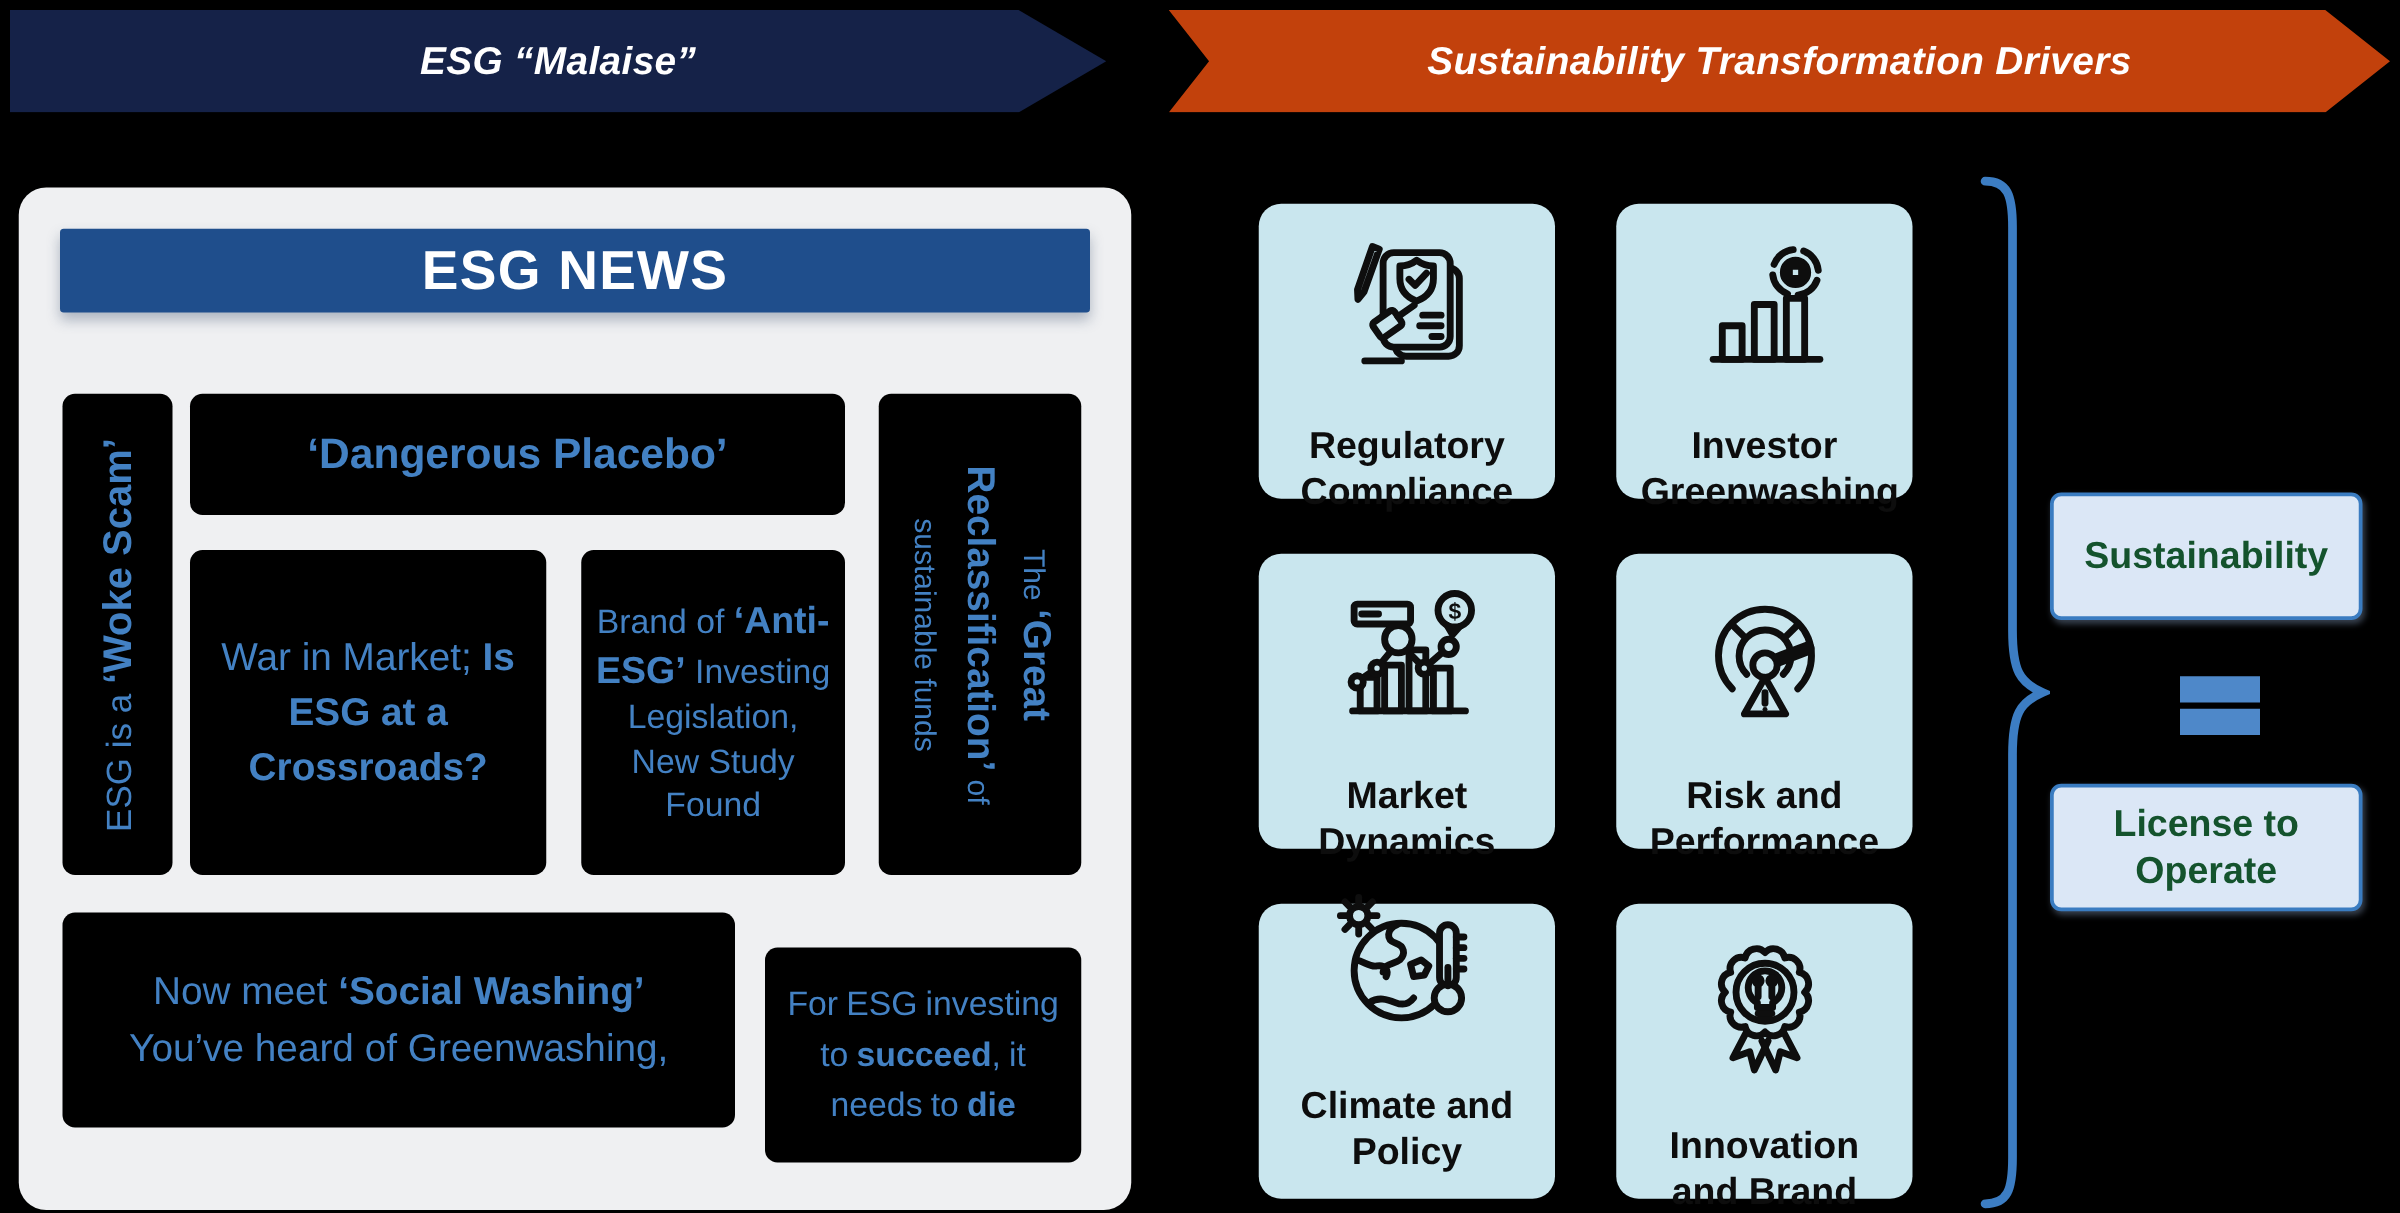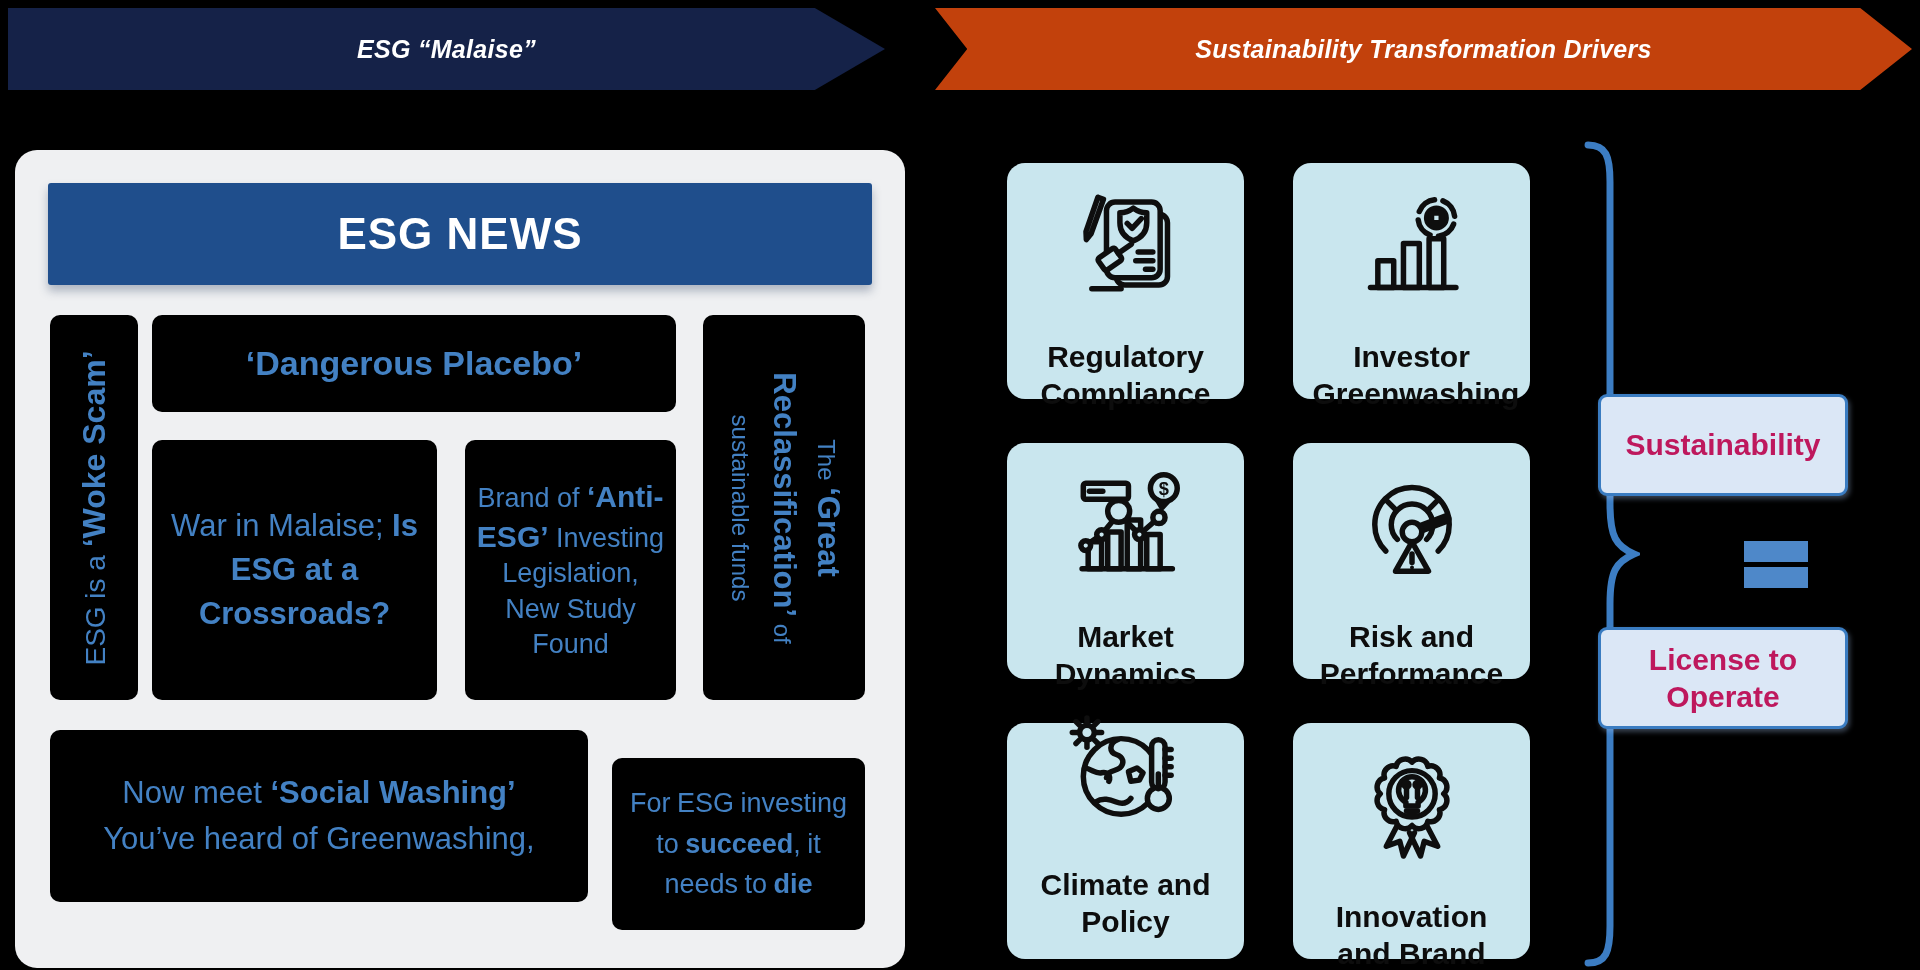--- a/index.html
+++ b/index.html
@@ -2,30 +2,30 @@
 <html><head>
 <meta charset="utf-8">
 <style>
   html,body{margin:0;padding:0;background:#000;}
   body{width:1920px;height:970px;position:relative;overflow:hidden;
        font-family:"Liberation Sans",sans-serif;}
 
   
   .banner{position:absolute;top:8px;height:82px;display:flex;align-items:center;
           justify-content:center;color:#fff;font-style:italic;font-weight:bold;
-          font-size:25px;letter-spacing:.3px;}
+          font-size:31px;letter-spacing:.3px;}
   #banner-left{left:8px;width:877px;background:#152248;
      clip-path:polygon(0 0,92% 0,100% 50%,92% 100%,0 100%);}
   #banner-right{left:935px;width:977px;background:#c2410c;
      clip-path:polygon(0 0,94.7% 0,100% 50%,94.7% 100%,0 100%,3.3% 50%);}
 
   
   .card{position:absolute;left:15px;top:150px;width:890px;height:818px;
         background:#eff0f2;border-radius:22px;}
-  .card-header{position:absolute;left:33px;top:33px;width:824px;height:102px;
+  .card-header{position:absolute;left:33px;top:33px;width:824px;height:67px;
         background:#1f4e8c;border-radius:3px;display:flex;align-items:center;
         justify-content:center;color:#fff;font-weight:bold;font-size:44px;
         letter-spacing:1px;box-shadow:0 6px 10px rgba(50,70,100,.35);}
   .hbox{position:absolute;background:#000000;border-radius:10px;color:#4381c3;
         display:flex;align-items:center;justify-content:center;text-align:center;
         box-sizing:border-box;}
   .hbox b{color:#4381c3;}
   #hbox-woke{left:35px;top:165px;width:88px;height:385px;}
   #hbox-placebo{left:137px;top:165px;width:524px;height:97px;font-size:34px;font-weight:bold;}
   #hbox-ukraine{left:137px;top:290px;width:285px;height:260px;font-size:31px;
@@ -54,23 +54,23 @@
   .tile svg{margin-top:22px;width:122px;height:122px;flex:0 0 auto;}
   .tile-label{margin-top:auto;margin-bottom:18px;font-weight:bold;font-size:30px;
         line-height:1.23;color:#0d0d0d;text-align:center;max-width:198px;}
   #tile-1{left:1007px;top:163px;} #tile-2{left:1293px;top:163px;}
   #tile-3{left:1007px;top:443px;} #tile-4{left:1293px;top:443px;}
   #tile-5{left:1007px;top:723px;justify-content:flex-end;} #tile-6{left:1293px;top:723px;}
   .ic{fill:none;stroke:#0e0e0e;stroke-width:4.5;stroke-linecap:round;stroke-linejoin:round;}
 
   
   #brace{position:absolute;left:1580px;top:140px;width:60px;height:828px;}
-  .eq-box{position:absolute;left:1598px;width:250px;height:102px;background:#dbe7f6;
+  .eq-box{position:absolute;left:1640px;width:250px;height:102px;background:#dbe7f6;
         border:3px solid #3a7cc1;border-radius:9px;display:flex;align-items:center;
-        justify-content:center;text-align:center;color:#be185d;font-weight:bold;
+        justify-content:center;text-align:center;color:#14532d;font-weight:bold;
         font-size:30px;line-height:1.25;box-sizing:border-box;
         box-shadow:2px 3px 5px rgba(160,190,230,.35);}
   #eq-top{top:394px;} #eq-bottom{top:627px;}
   #equals{position:absolute;left:1744px;top:541px;width:64px;}
   .eq-bar{height:21px;background:#4e88c9;}
   .eq-bar + .eq-bar{margin-top:5px;}
 </style>
 </head>
 <body>
 
@@ -90,21 +90,21 @@
     <div class="vwrap">
       <div class="vert-up"><span>ESG is a </span><b>‘Woke Scam’</b></div>
     </div>
   </div>
 
   <div class="hbox" id="hbox-placebo">
     <b>‘Dangerous Placebo’</b>
   </div>
 
   <div class="hbox" id="hbox-ukraine">
-    <span><span>War in Malaise; </span><b>Is ESG at a Crossroads?</b></span>
+    <span><span>War in Market; </span><b>Is ESG at a Crossroads?</b></span>
   </div>
 
   <div class="hbox" id="hbox-antiesg">
     <span><span>Brand of </span><b>‘Anti-ESG’</b><span> Investing Legislation, New Study Found</span></span>
   </div>
 
   <div class="hbox" id="hbox-reclass">
     <div class="vwrap">
       <div class="vert-down"><span>The </span><b>‘Great Reclassification’</b><span> of sustainable funds</span></div>
     </div>

